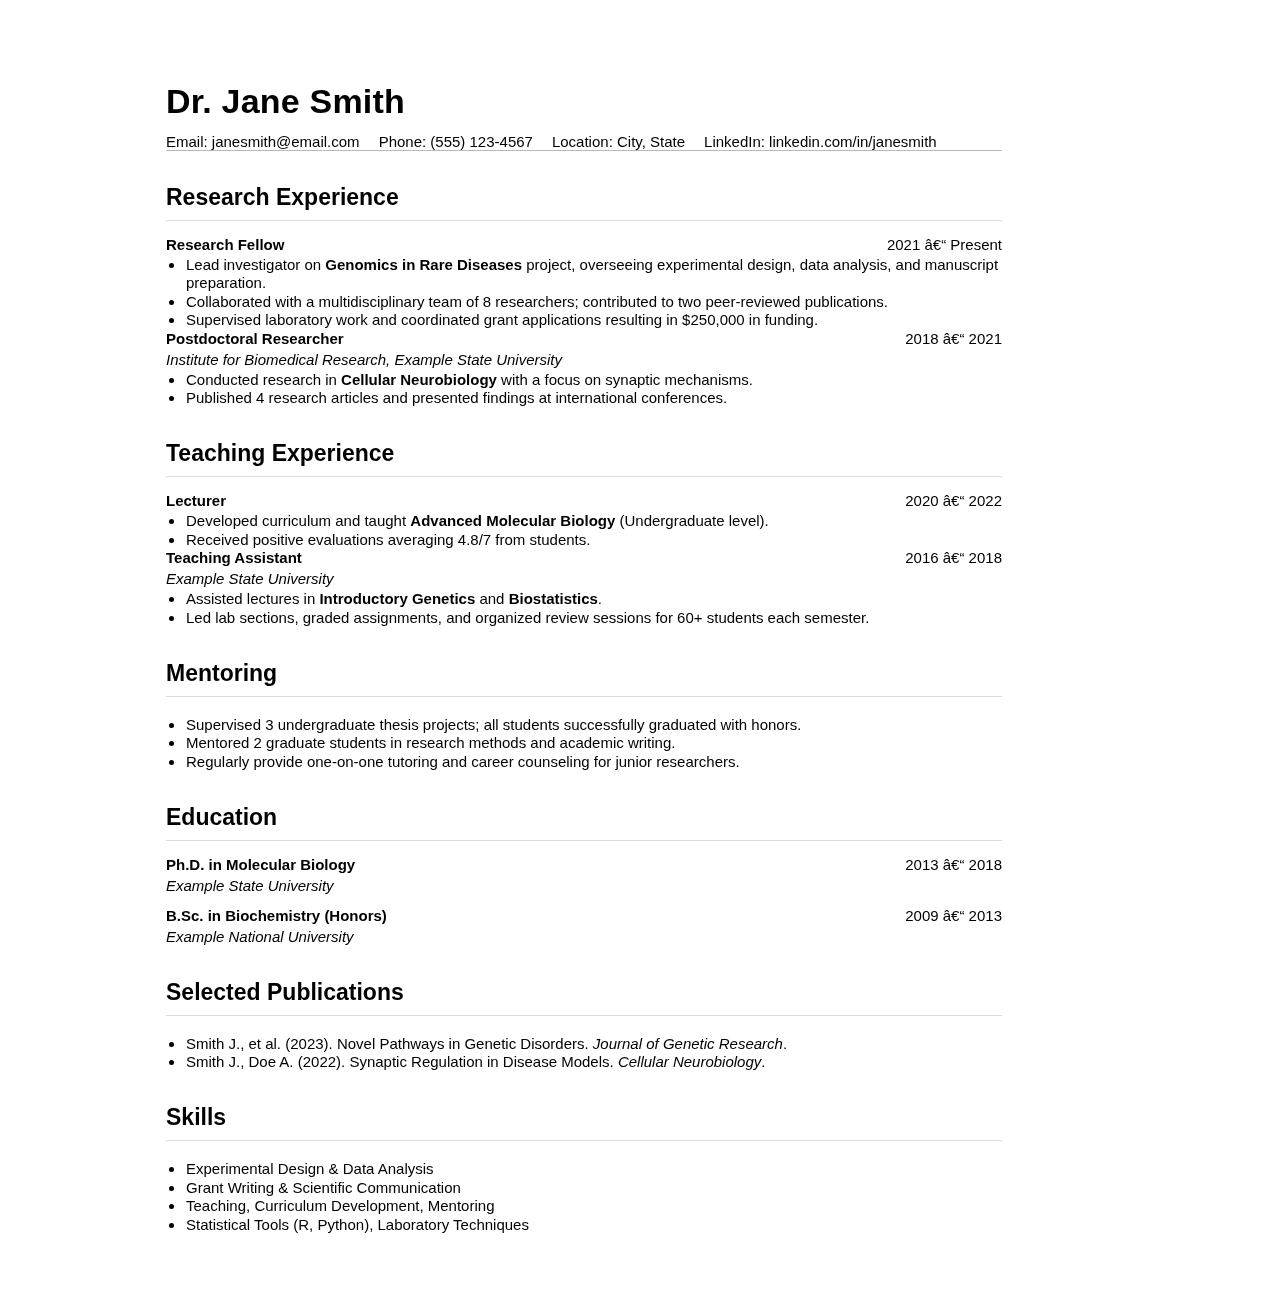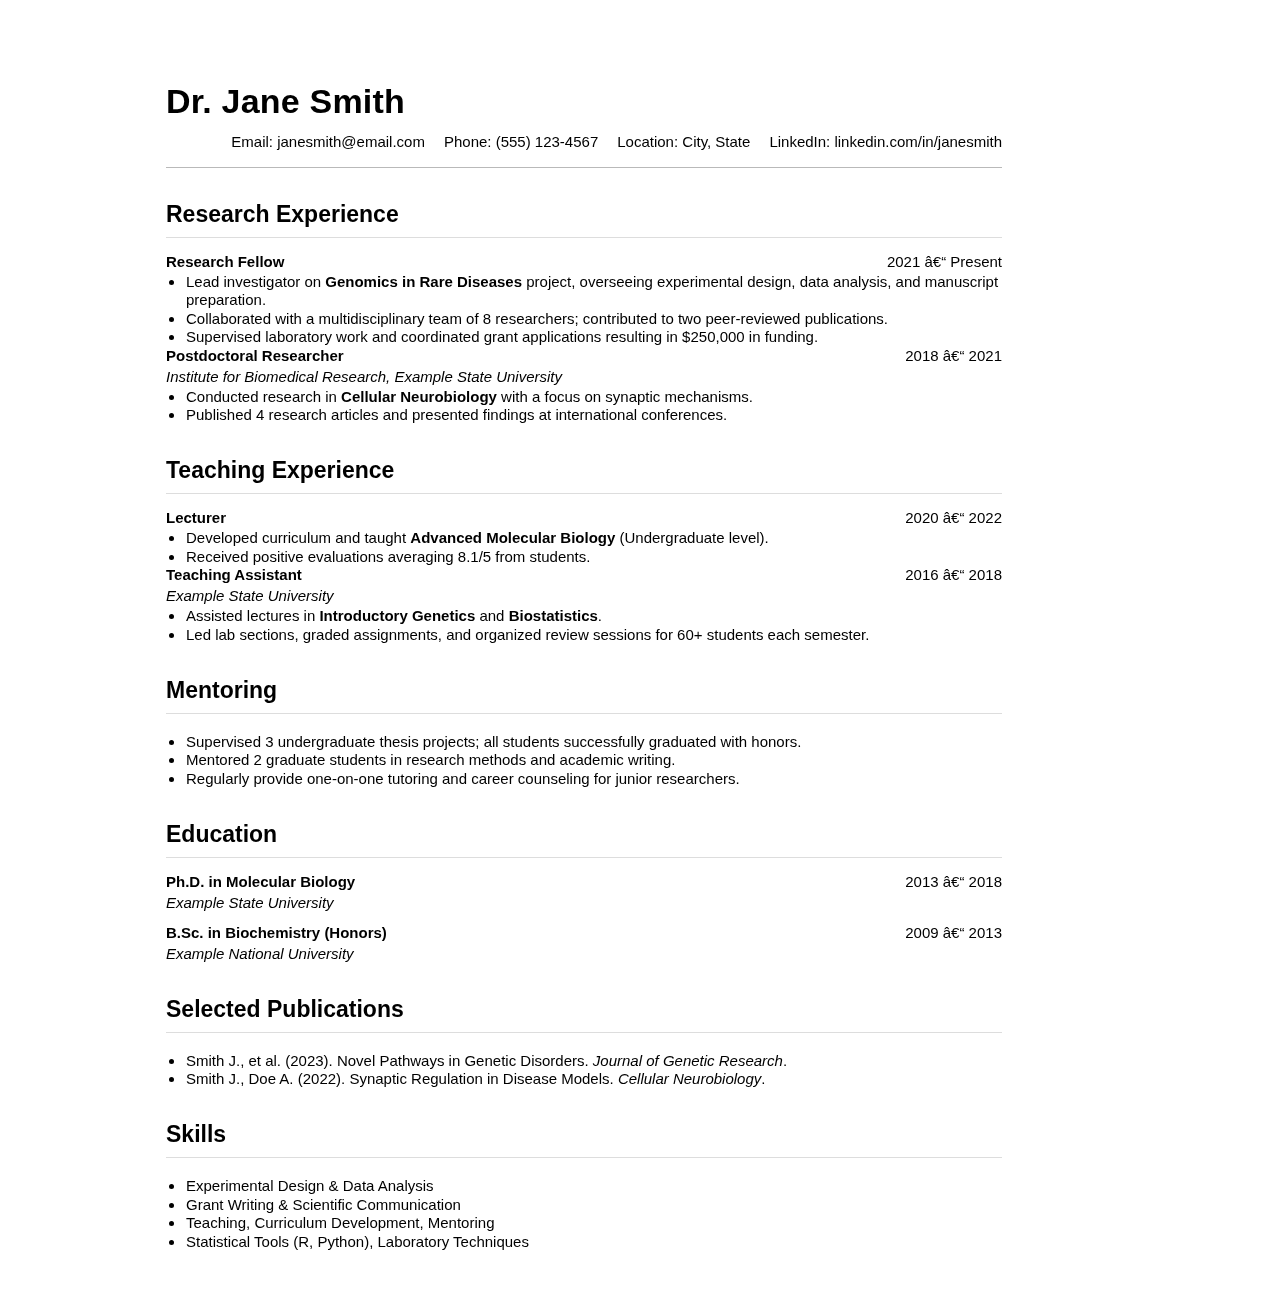--- a/index.html
+++ b/index.html
@@ -23,23 +23,21 @@
   .doc-name {
     font-size: 34px;
     font-weight: bold;
     margin: 0 0 12px 0;
     letter-spacing: 0.2px;
   }
   .contact-row {
     display: flex;
     gap: 19px;
     font-size: 15px;
-    margin-bottom: 17px;
     white-space: nowrap;
-    justify-content: flex-end;
   }
   .top-rule {
     border: none;
     border-top: 1px solid #b9b9b9;
     margin: 0 0 0 0;
   }
   .section {
     margin-top: 33px;
   }
   .section-heading {
@@ -135,21 +133,21 @@
       <h2 class="section-heading">Teaching Experience</h2>
       <div class="section-body">
 
         <div class="entry">
           <div class="entry-head">
             <span class="entry-role">Lecturer</span>
             <span class="entry-dates">2020 â€“ 2022</span>
           </div>
           <ul class="bullets">
             <li><span>Developed curriculum and taught </span><span class="b">Advanced Molecular Biology</span><span> (Undergraduate level).</span></li>
-            <li><span>Received positive evaluations averaging 8.1/5 from students.</span></li>
+            <li><span>Received positive evaluations averaging 4.8/7 from students.</span></li>
           </ul>
         </div>
 
         <div class="entry">
           <div class="entry-head">
             <span class="entry-role">Teaching Assistant</span>
             <span class="entry-dates">2016 â€“ 2018</span>
           </div>
           <div class="entry-org">Example State University</div>
           <ul class="bullets">

